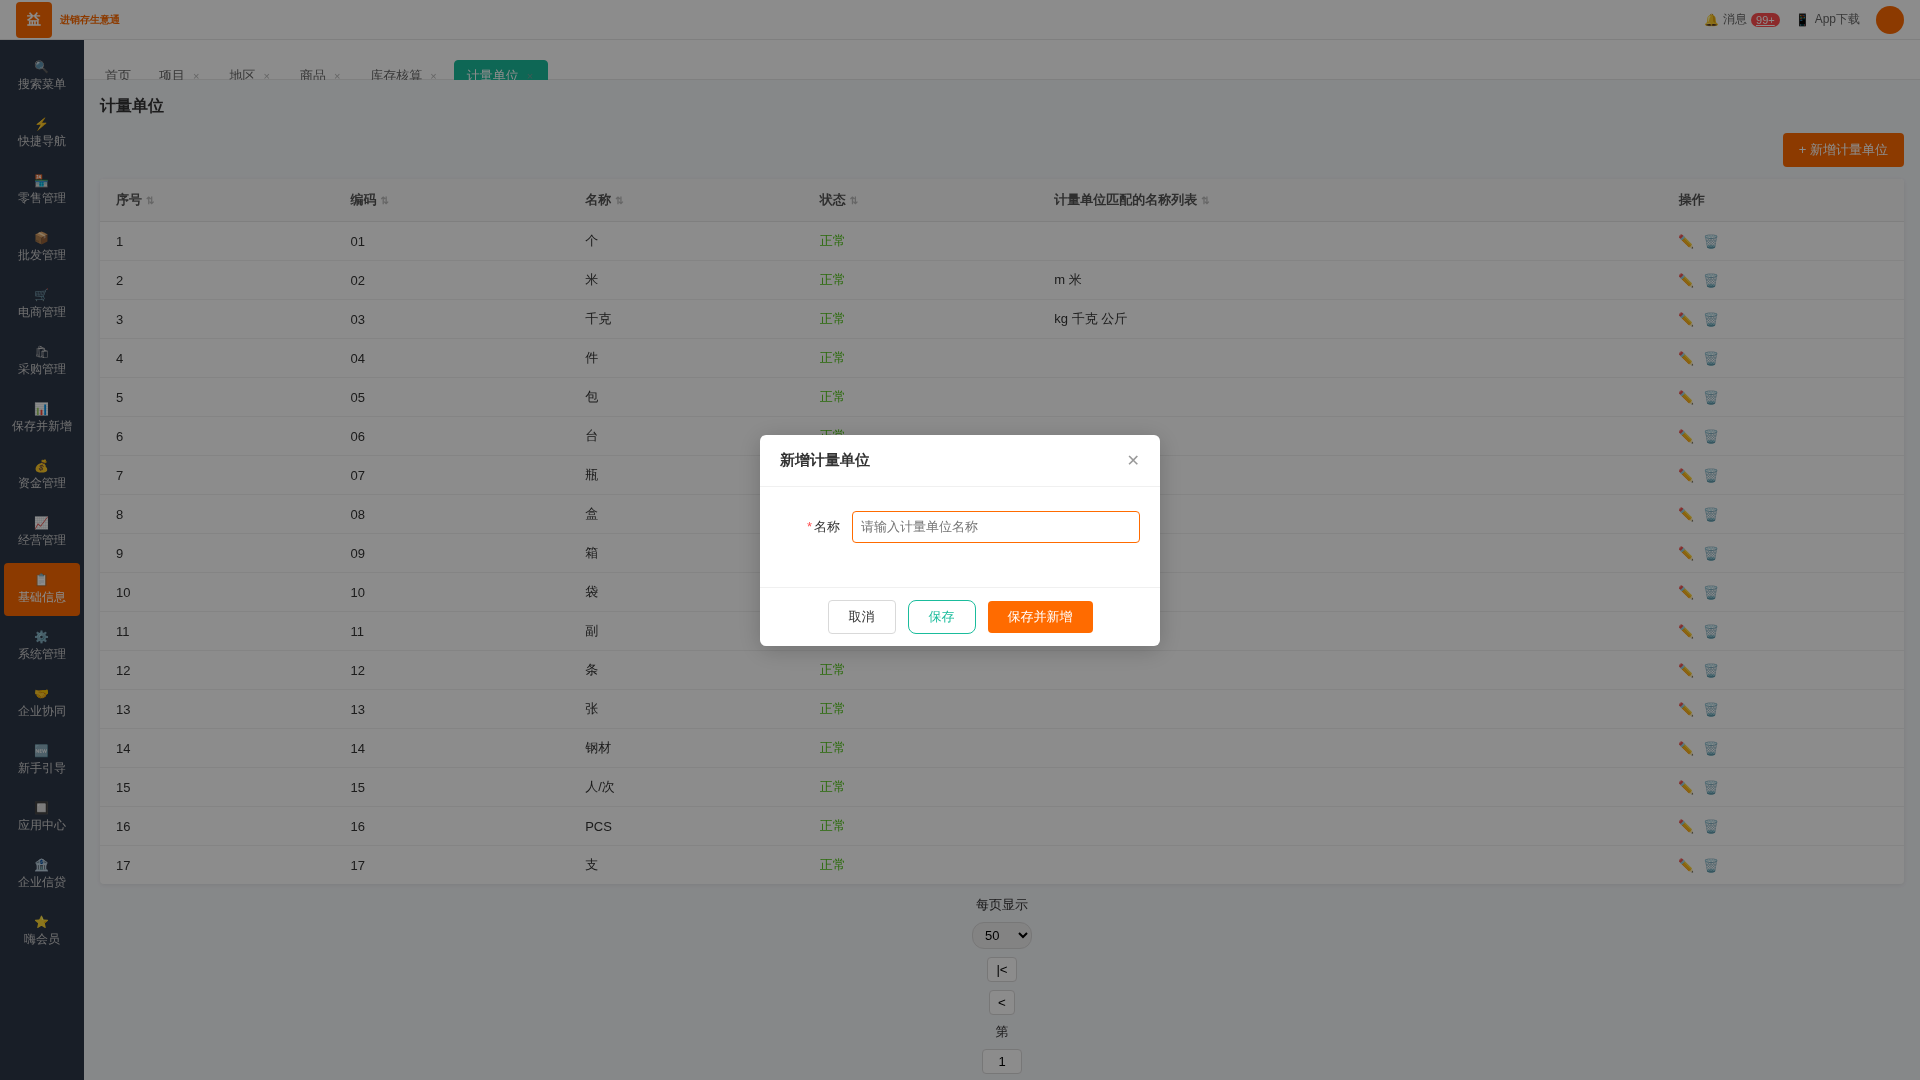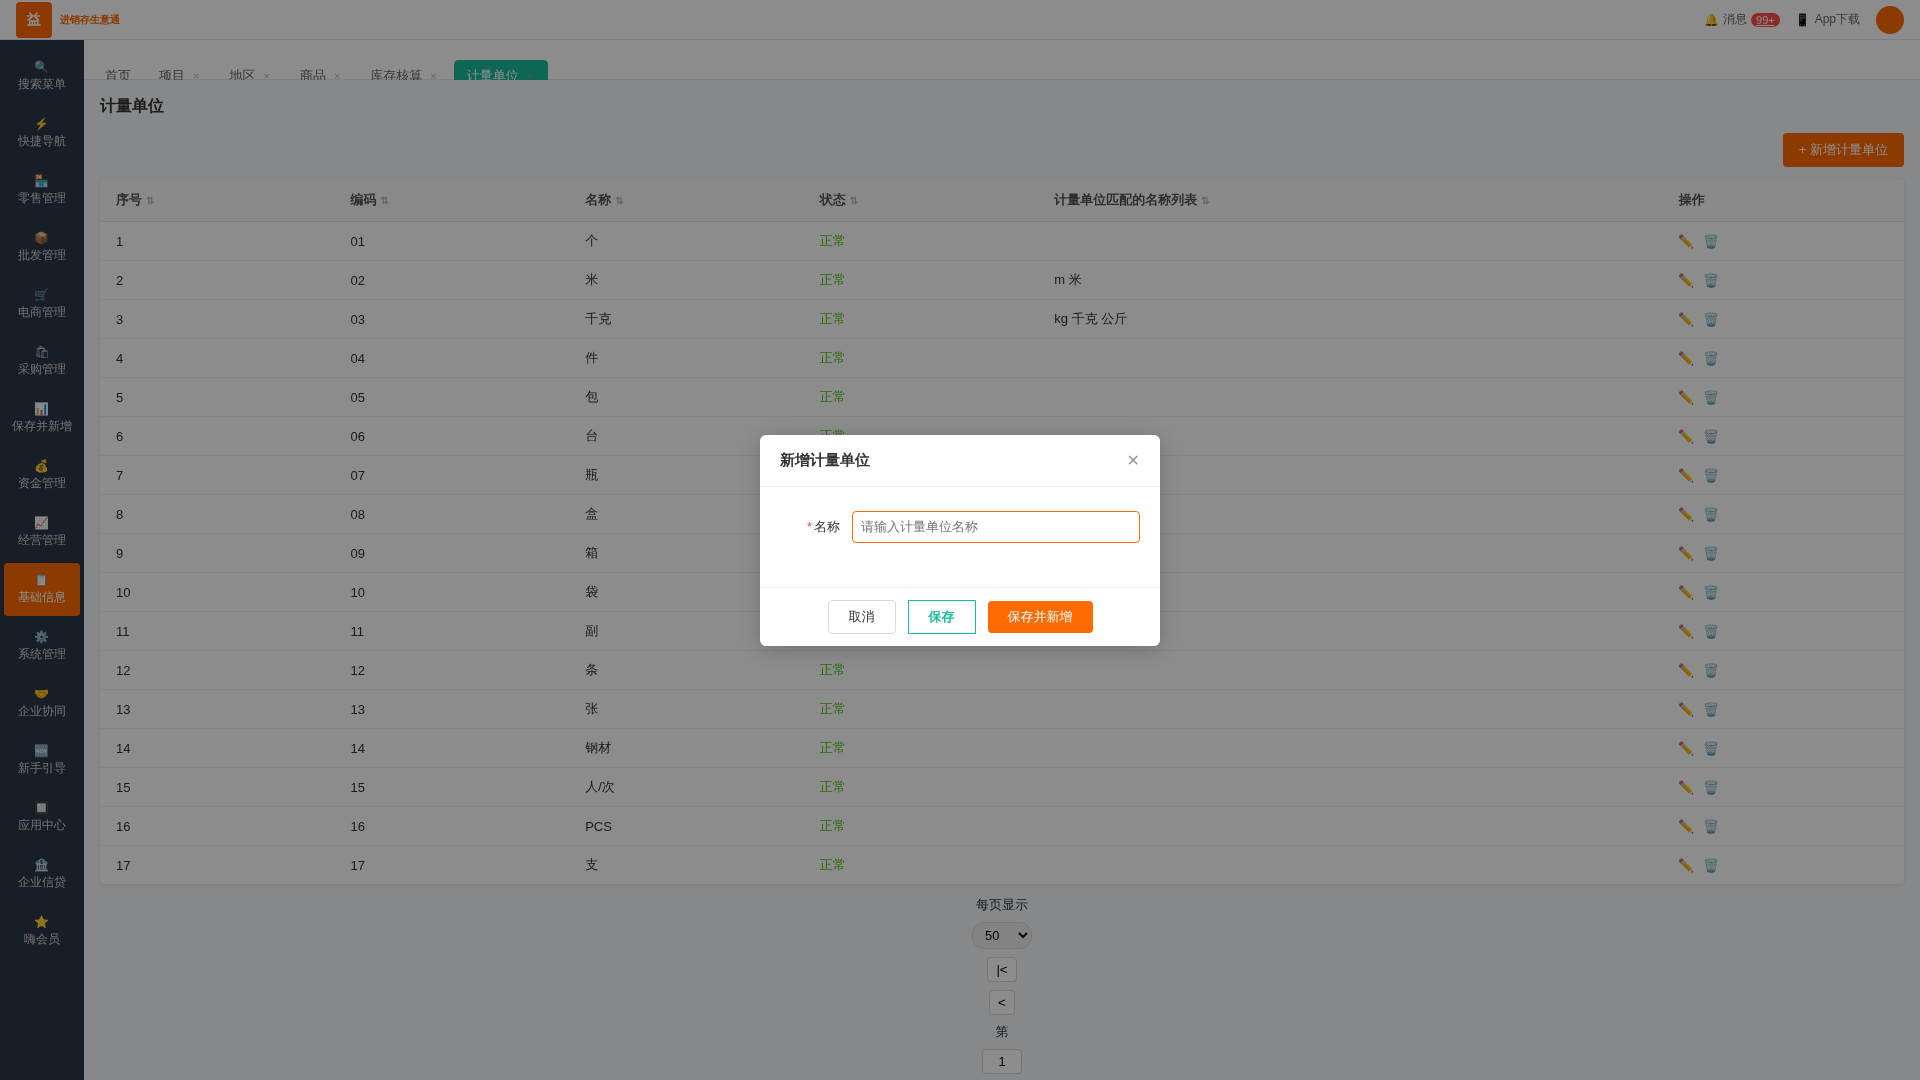--- a/index.html
+++ b/index.html
@@ -153,21 +153,21 @@
     .form-input.focused { border-color: #ff6b00; }
     .modal-footer {
       padding: 12px 20px;
       border-top: 1px solid #f0f0f0;
       display: flex;
       justify-content: center;
       gap: 12px;
       align-items: center;
     }
     .btn-cancel { padding: 7px 20px; border: 1px solid #d9d9d9; border-radius: 4px; background: #fff; cursor: pointer; font-size: 13px; color: #333; }
-    .btn-save { padding: 7px 20px; border: 1px solid #1abc9c; border-radius: 0; background: #fff; cursor: pointer; font-size: 13px; color: #1abc9c; font-weight: bold; }
+    .btn-save { padding: 7px 20px; border: 1px solid #1abc9c; border-radius: 8px; background: #fff; cursor: pointer; font-size: 13px; color: #1abc9c; }
     .btn-save-new { padding: 7px 20px; border: none; border-radius: 4px; background: #ff6b00; cursor: pointer; font-size: 13px; color: #fff; }
 
     .close-tab-btn { color: #999; cursor: pointer; padding: 0 2px; }
   </style>
 </head>
 <body>
 
 <div class="top-header">
   <div class="logo-area">
     <div class="logo-icon">益</div>

